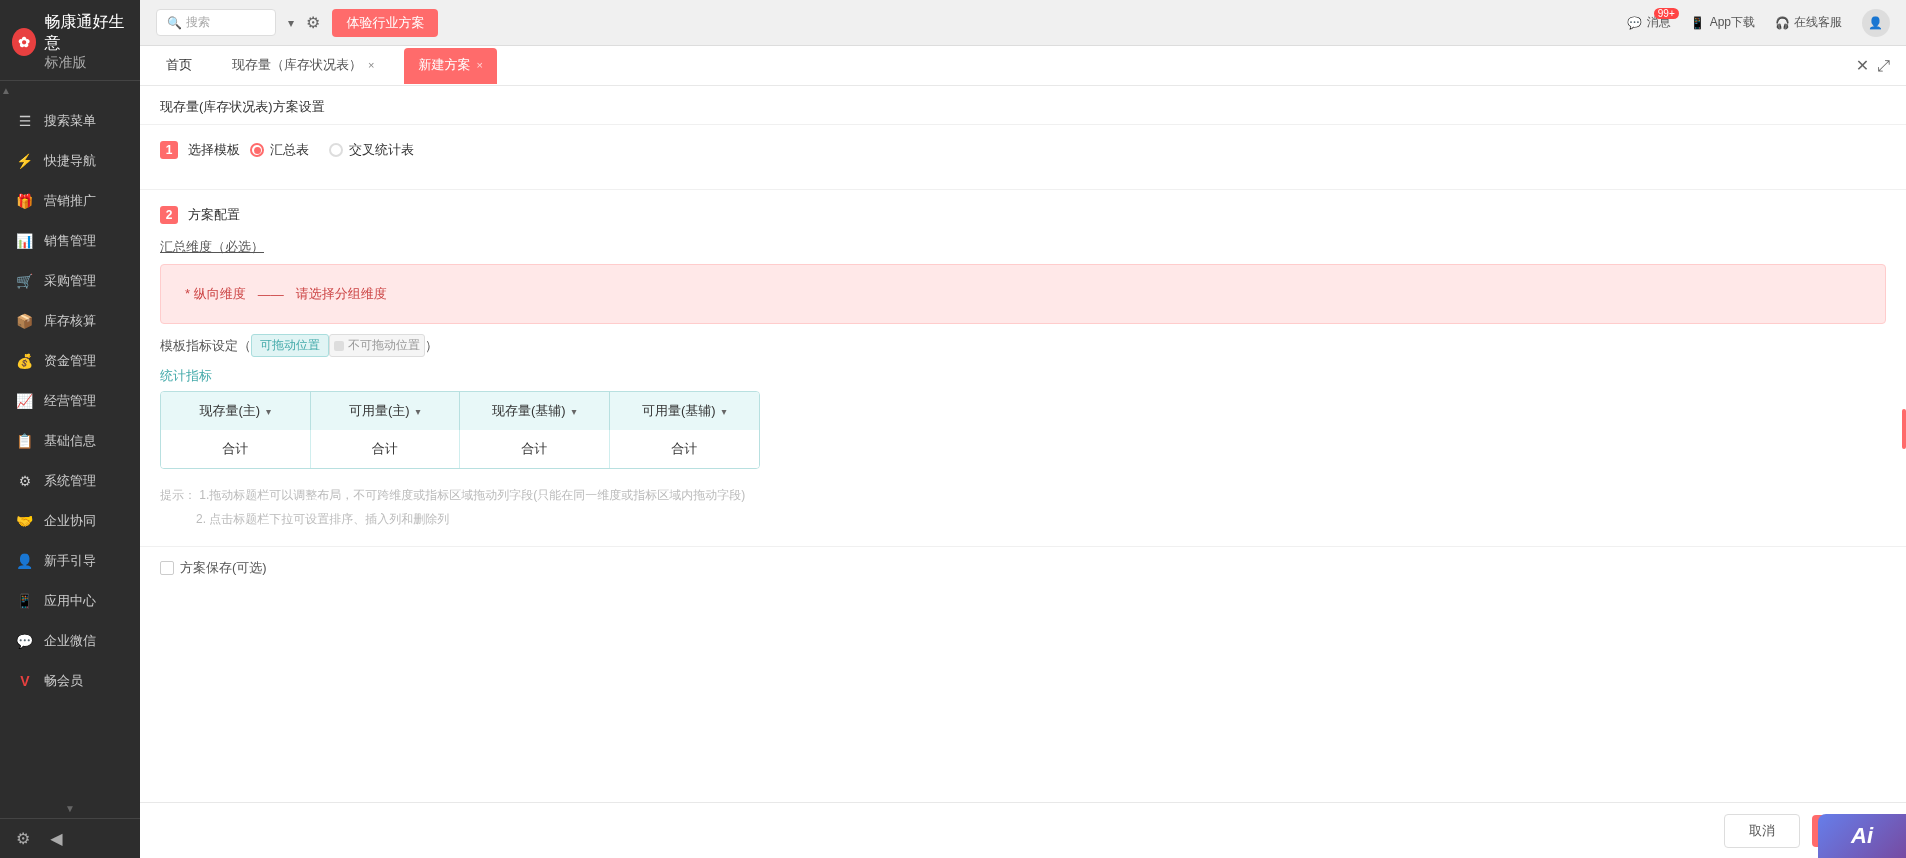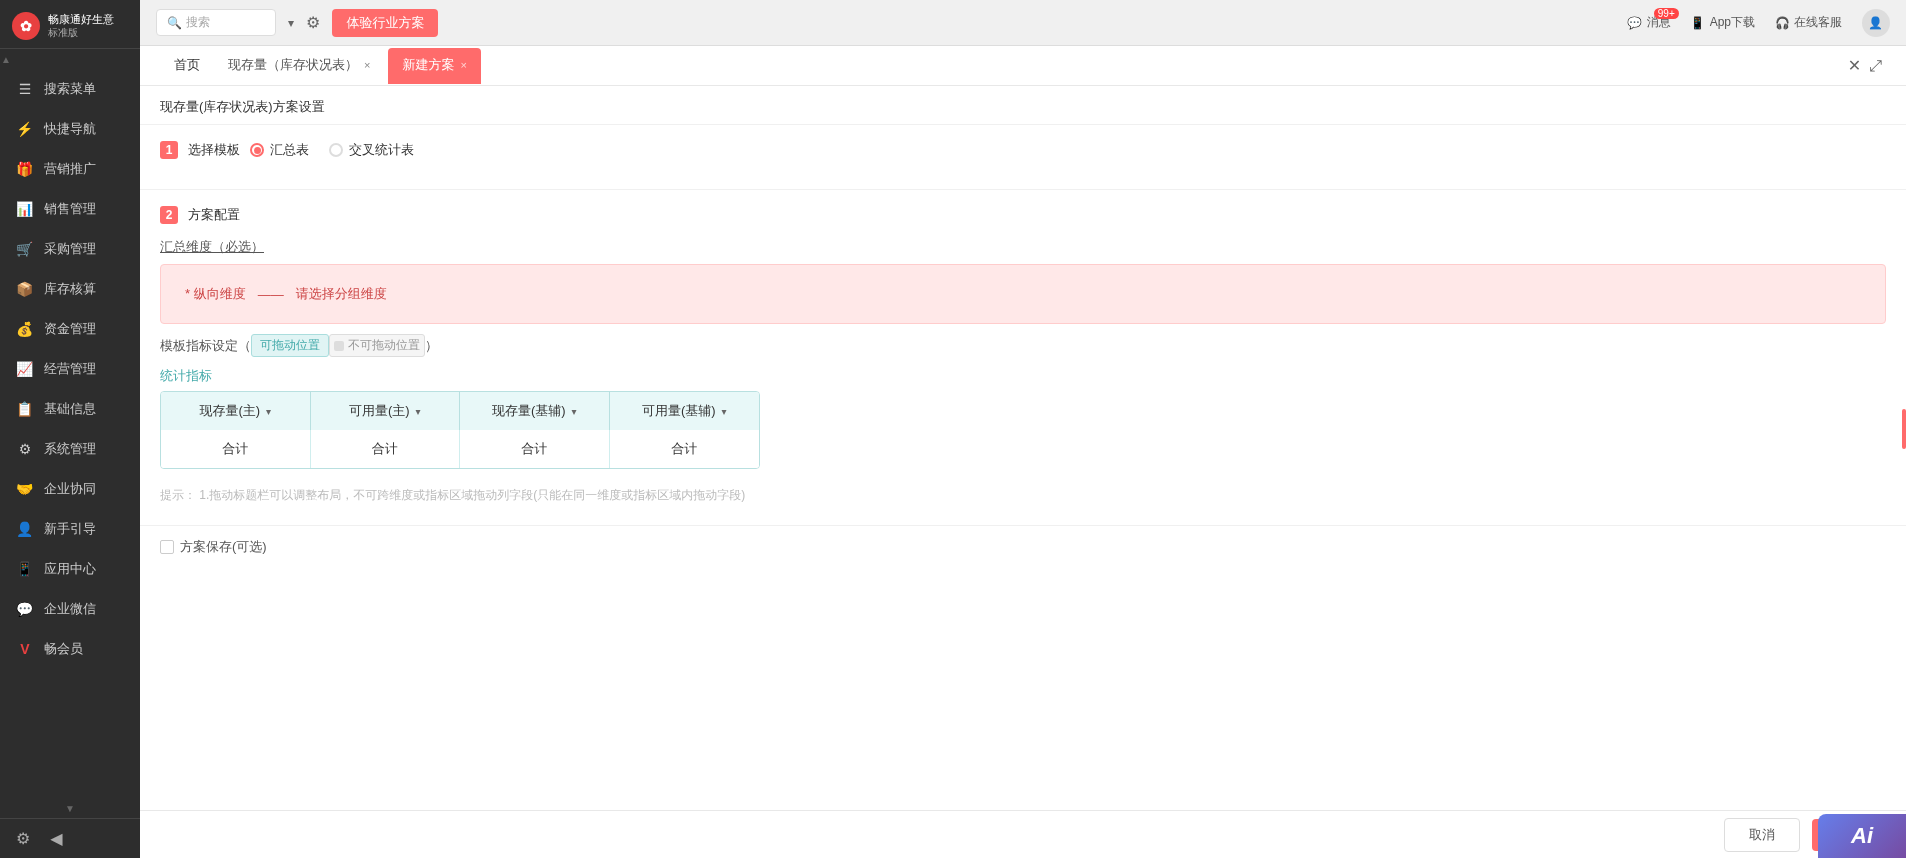--- a/index.html
+++ b/index.html
@@ -27,22 +27,22 @@
       height: 28px;
       background: #e84040;
       border-radius: 50%;
       display: flex;
       align-items: center;
       justify-content: center;
       color: white;
       font-size: 14px;
       font-weight: bold;
     }
-    .sidebar-logo-text { font-size: 11px; color: #fff; line-height: 1.3; }
-    .sidebar-logo-sub { font-size: 10px; color: #aaa; }
+    .sidebar-logo-text { font-size: 16px; color: #fff; line-height: 1.3; }
+    .sidebar-logo-sub { font-size: 14px; color: #aaa; }
 
     .sidebar-nav {
       flex: 1;
       overflow-y: auto;
     }
     .sidebar-nav::-webkit-scrollbar { width: 0; }
 
     .nav-item {
       display: flex;
       align-items: center;
@@ -168,24 +168,24 @@
       font-size: 12px;
       color: #666;
     }
 
     
     .tabs-bar {
       background: #fff;
       display: flex;
       align-items: center;
       border-bottom: 1px solid #e8e8e8;
-      padding: 0 24px;
+      padding: 0 16px;
       flex-shrink: 0;
       height: 40px;
-      gap: 4px;
+      gap: 16px;
     }
     .tab {
       display: flex;
       align-items: center;
       gap: 6px;
       padding: 8px 14px;
       font-size: 13px;
       cursor: pointer;
       color: #555;
       border-bottom: 2px solid transparent;
@@ -446,21 +446,21 @@
       width: 14px;
       height: 14px;
       border: 1px solid #ccc;
       border-radius: 2px;
       background: #fff;
     }
     .save-label { font-size: 13px; color: #555; }
 
     
     .action-bar {
-      height: 48px;
+      height: 56px;
       background: #fff;
       border-top: 1px solid #e8e8e8;
       display: flex;
       align-items: center;
       justify-content: flex-end;
       padding: 0 20px;
       gap: 12px;
       flex-shrink: 0;
     }
     .btn-cancel {
@@ -733,20 +733,23 @@
             <div class="stats-cell">合计</div>
           </div>
         </div>
       </div>
 
       <div class="hint-section">
         <div style="color:#bbb;font-size:12px;margin-bottom:2px;">
           <span>提示：</span>
           <span>1.拖动标题栏可以调整布局，不可跨维度或指标区域拖动列字段(只能在同一维度或指标区域内拖动字段)</span>
         </div>
+        <div style="color:#bbb;font-size:12px;padding-left:36px;">
+          <span>2. 点击标题栏下拉可设置排序、插入列和删除列</span>
+        </div>
       </div>
     </div>
 
     <div class="save-section">
       <label class="checkbox-wrapper">
         <div class="checkbox"></div>
         <span class="save-label">方案保存(可选)</span>
       </label>
     </div>
 

